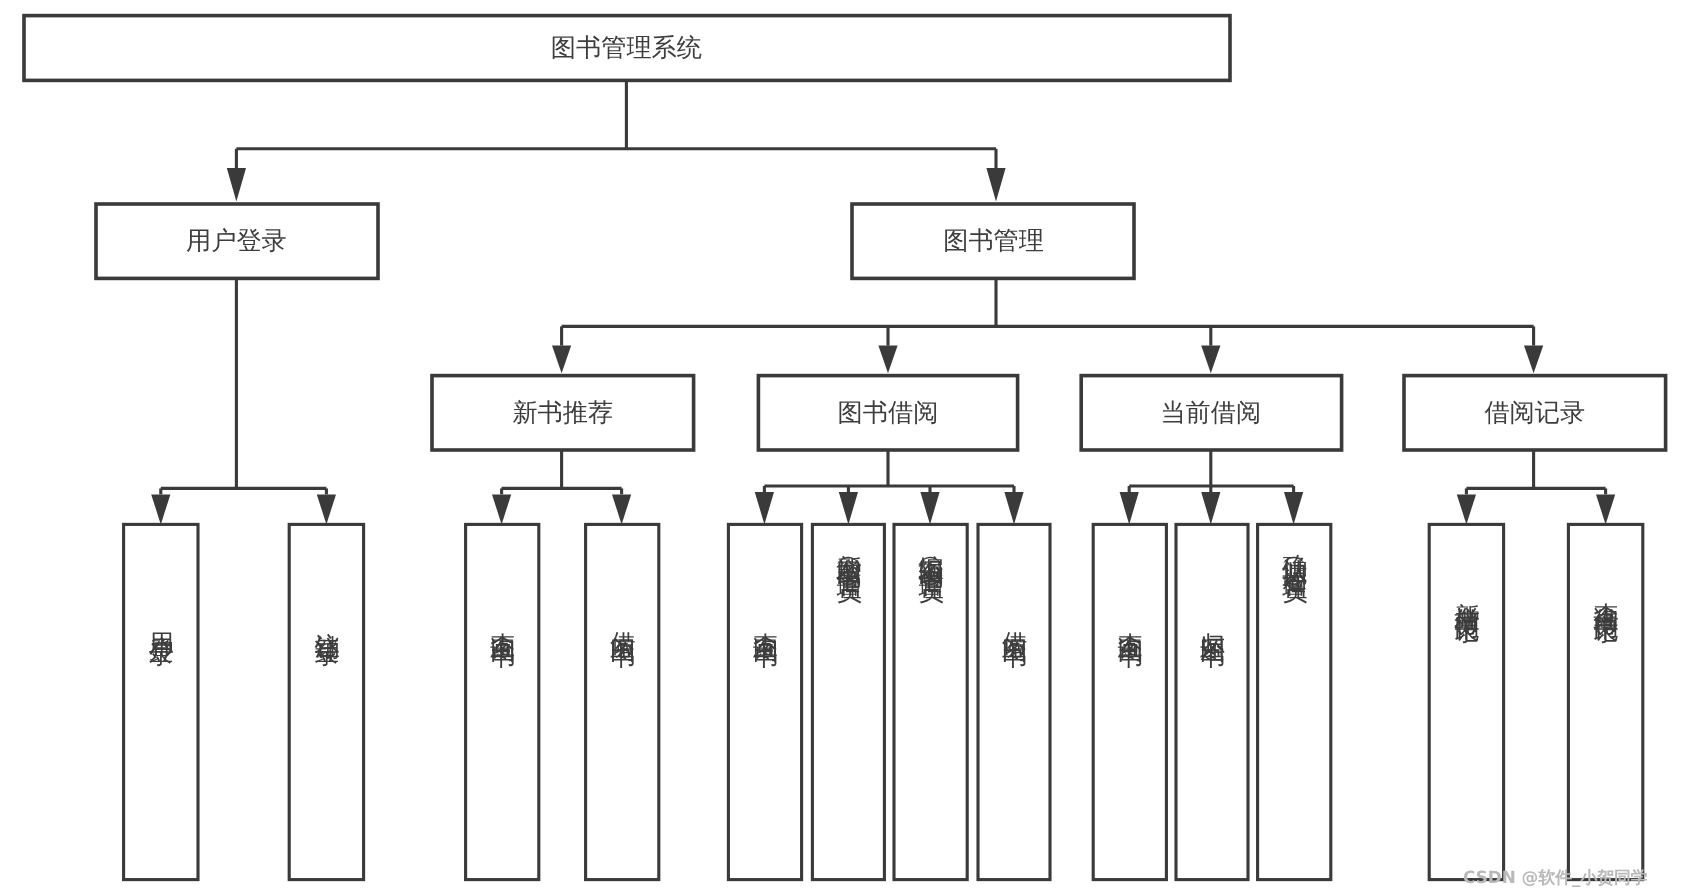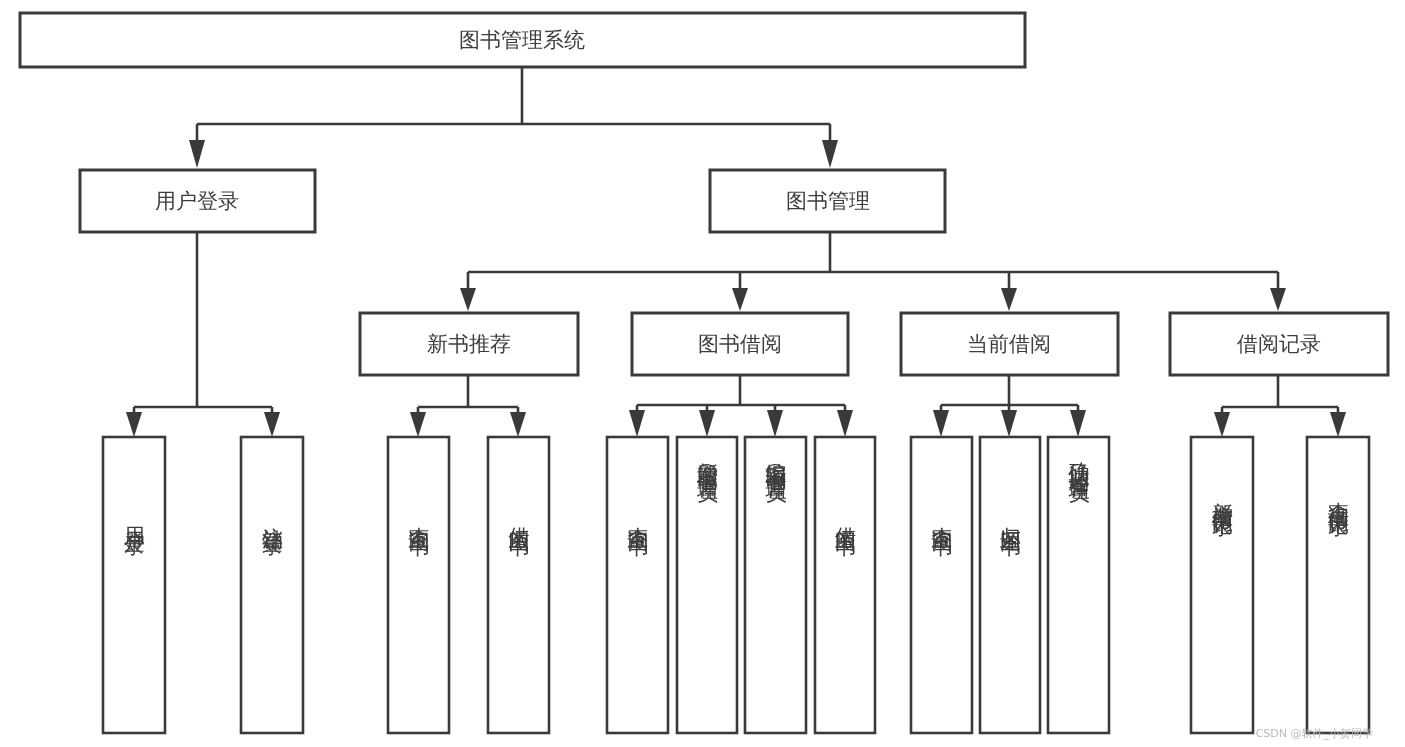--- a/index.html
+++ b/index.html
@@ -68,24 +68,25 @@
     line-height: 1.0;
     color: #3d3d3d;
     letter-spacing: 3px;
     white-space: nowrap;
   }
   .watermark {
     position: absolute;
     right: 8px;
     bottom: 6px;
     font-family: "DejaVu Sans", "Liberation Sans", sans-serif;
-    font-size: 11px;
+    font-size: 14px;
     color: #b9b9b9;
     white-space: nowrap;
     pointer-events: none;
+    font-weight: bold;
   }
 </style>
 </head>
 <body>
 
 <div id="diagram-root">
 
   <svg class="diagram" viewBox="0 0 1405 747">
     <defs></defs>
 

